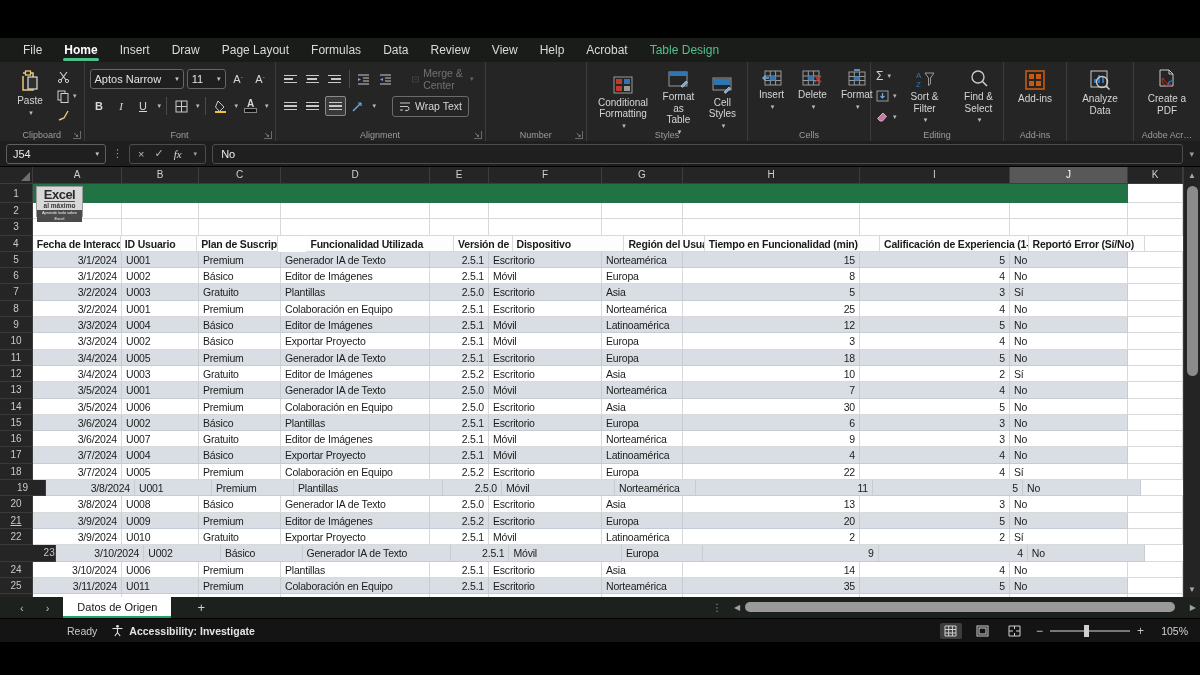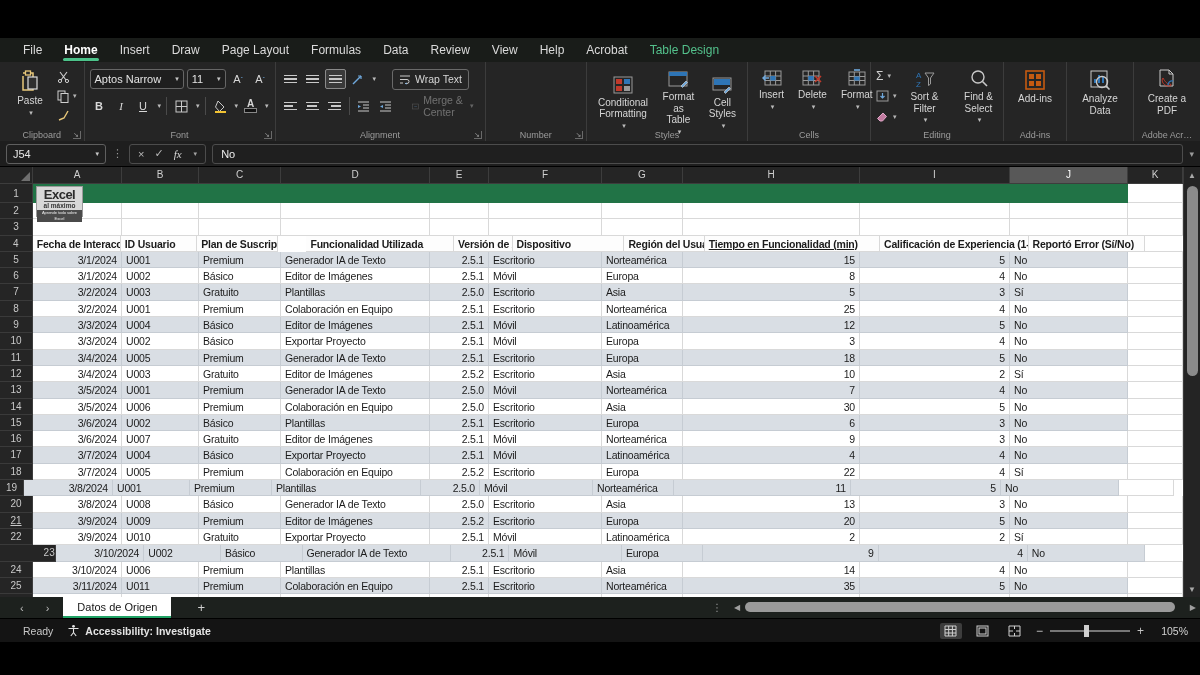--- a/index.html
+++ b/index.html
@@ -98,21 +98,21 @@
   .tab-add{color:#cfcfcf;font-size:13px;padding:0 26px;}
   .hscroll{position:absolute;right:4px;top:3px;width:462px;height:14px;display:flex;align-items:center;gap:3px;}
   .hscroll .harr{color:#9f9f9f;font-size:8px;}
   .hscroll .track{flex:1;height:10px;position:relative;}
   .hscroll .hthumb{position:absolute;left:2px;top:0;height:10px;width:430px;background:#9a9a9a;border-radius:5px;}
   .tab-kebab{position:absolute;right:478px;color:#9a9a9a;font-size:10px;}
 
   
   .statusbar{position:absolute;top:618px;left:0;width:1200px;height:23px;background:#141414;border-top:1px solid #000;
              display:flex;align-items:center;color:#c8c8c8;font-size:10.5px;}
-  .sb-left{display:flex;align-items:center;gap:14px;padding-left:23px;}
+  .sb-left{display:flex;align-items:center;gap:14px;padding-left:23px;margin-left:44px;}
   .sb-acc{display:flex;align-items:center;gap:5px;font-weight:bold;color:#e4e4e4;}
   .sb-right{margin-left:auto;display:flex;align-items:center;gap:10px;padding-right:12px;}
   .viewicon{width:22px;height:16px;display:flex;align-items:center;justify-content:center;border-radius:2px;color:#c4c4c4;}
   .viewicon.active{background:#3d3d3d;}
   .zoomer{display:flex;align-items:center;gap:7px;}
   .ztrack{position:relative;width:80px;height:2px;background:#777;}
   .zthumb{position:absolute;left:34px;top:-5px;width:5px;height:12px;background:#cfcfcf;}
   .zsign{color:#c4c4c4;font-size:12px;}
   .zpct{width:34px;text-align:right;color:#d2d2d2;}
 </style>
@@ -225,20 +225,65 @@
         </div>
       </div>
       <div class="rg-label"><span>Font</span></div>
       <span class="launcher">↘</span>
     </div>
 
     <div class="rgroup" style="width:232px">
       <div class="rcol" style="width:100%">
         <div class="rrow">
           <span class="tbtn">
+              <span class="alines l">
+                <span></span>
+                <span></span>
+                <span></span>
+              </span>
+            </span>
+          <span class="tbtn">
+              <span class="alines c">
+                <span></span>
+                <span></span>
+                <span></span>
+              </span>
+            </span>
+          <span class="tbtn">
+              <span class="alines r">
+                <span></span>
+                <span></span>
+                <span></span>
+              </span>
+            </span>
+          <span class="vsep"></span>
+          <span class="tbtn">
+              <svg class="ric" width="13" height="11" viewBox="0 0 13 11">
+                <path d="M1 1h11M6 4h6M6 7h6M1 10h11" stroke="#c9c9c9"></path>
+                <path d="M4 5.5L1 4v3z" fill="#6fa8dc"></path>
+              </svg>
+            </span>
+          <span class="tbtn">
+              <svg class="ric" width="13" height="11" viewBox="0 0 13 11">
+                <path d="M1 1h11M6 4h6M6 7h6M1 10h11" stroke="#c9c9c9"></path>
+                <path d="M1 5.5L4 4v3z" fill="#6fa8dc"></path>
+              </svg>
+            </span>
+          <span style="width:8px"></span>
+          <span class="boxed disabled" style="border:none">
+              <svg class="ric" width="13" height="11" viewBox="0 0 13 11">
+                <rect x="1" y="1" width="11" height="9" fill="none" stroke="#9a9a9a"></rect>
+                <path d="M4 5.5h5" stroke="#6fa8dc"></path>
+              </svg>
+              <span>Merge &amp; Center</span>
+              <span class="chev">▾</span>
+            </span>
+        </div>
+        <div class="rrow">
+          <span class="tbtn">
               <span class="alines">
                 <span></span>
                 <span></span>
                 <span></span>
               </span>
             </span>
           <span class="tbtn">
               <span class="alines">
                 <span></span>
                 <span></span>
@@ -259,65 +304,20 @@
               </svg>
             </span>
           <span class="chev">▾</span>
           <span style="width:10px"></span>
           <span class="boxed">
               <svg class="ric" width="12" height="11" viewBox="0 0 12 11">
                 <path d="M1 2h10M1 5.5h7a2 2 0 010 4H6M1 9h3" stroke="#c9c9c9" fill="none"></path>
                 <path d="M6 9.5l1.5-1.2v2.4z" fill="#6fa8dc"></path>
               </svg>
               <span>Wrap Text</span>
-            </span>
-        </div>
-        <div class="rrow">
-          <span class="tbtn">
-              <span class="alines l">
-                <span></span>
-                <span></span>
-                <span></span>
-              </span>
-            </span>
-          <span class="tbtn">
-              <span class="alines c">
-                <span></span>
-                <span></span>
-                <span></span>
-              </span>
-            </span>
-          <span class="tbtn">
-              <span class="alines r">
-                <span></span>
-                <span></span>
-                <span></span>
-              </span>
-            </span>
-          <span class="vsep"></span>
-          <span class="tbtn">
-              <svg class="ric" width="13" height="11" viewBox="0 0 13 11">
-                <path d="M1 1h11M6 4h6M6 7h6M1 10h11" stroke="#c9c9c9"></path>
-                <path d="M4 5.5L1 4v3z" fill="#6fa8dc"></path>
-              </svg>
-            </span>
-          <span class="tbtn">
-              <svg class="ric" width="13" height="11" viewBox="0 0 13 11">
-                <path d="M1 1h11M6 4h6M6 7h6M1 10h11" stroke="#c9c9c9"></path>
-                <path d="M1 5.5L4 4v3z" fill="#6fa8dc"></path>
-              </svg>
-            </span>
-          <span style="width:8px"></span>
-          <span class="boxed disabled" style="border:none">
-              <svg class="ric" width="13" height="11" viewBox="0 0 13 11">
-                <rect x="1" y="1" width="11" height="9" fill="none" stroke="#9a9a9a"></rect>
-                <path d="M4 5.5h5" stroke="#6fa8dc"></path>
-              </svg>
-              <span>Merge &amp; Center</span>
-              <span class="chev">▾</span>
             </span>
         </div>
       </div>
       <div class="rg-label"><span>Alignment</span></div>
       <span class="launcher">↘</span>
     </div>
 
     <div class="rgroup" style="width:128px">
       <div class="rg-label"><span>Number</span></div>
       <span class="launcher">↘</span>
@@ -546,21 +546,21 @@
         </div>
         <div class="srow">
           <div class="rownum" style="width: 33px; height: 16.3px; line-height: 16.3px;">4</div>
           <div class="scell hdr" style="width: 89px; height: 16.3px; line-height: 16.3px; text-align: left;">Fecha de Interacción</div>
           <div class="scell hdr" style="width: 77px; height: 16.3px; line-height: 16.3px; text-align: left;">ID Usuario</div>
           <div class="scell hdr" style="width: 82px; height: 16.3px; line-height: 16.3px; text-align: left;">Plan de Suscripción</div>
           <div class="scell hdr" style="width: 149px; height: 16.3px; line-height: 16.3px; text-align: left; margin-left: 28px;">Funcionalidad Utilizada</div>
           <div class="scell hdr" style="width: 59px; height: 16.3px; line-height: 16.3px; text-align: left;">Versión de App</div>
           <div class="scell hdr" style="width: 113px; height: 16.3px; line-height: 16.3px; text-align: left;">Dispositivo</div>
           <div class="scell hdr" style="width: 81px; height: 16.3px; line-height: 16.3px; text-align: left;">Región del Usuario</div>
-          <div class="scell hdr" style="width: 177px; height: 16.3px; line-height: 16.3px; text-align: left; text-decoration: underline;">Tiempo en Funcionalidad (min)</div>
+          <div class="scell hdr" style="width: 177px; height: 16.3px; line-height: 16.3px; text-align: left;">Tiempo en Funcionalidad (min)</div>
           <div class="scell hdr" style="width: 150px; height: 16.3px; line-height: 16.3px; text-align: left;">Calificación de Experiencia (1-5)</div>
           <div class="scell hdr" style="width: 118px; height: 16.3px; line-height: 16.3px; text-align: left;">Reportó Error (Sí/No)</div>
           <div class="scell" style="width: 55px; height: 16.3px; line-height: 16.3px; text-align: left;"></div>
         </div>
         <div class="srow">
           <div class="rownum" style="width: 33px; height: 16.3px; line-height: 16.3px;">5</div>
           <div class="scell band" style="width: 89px; height: 16.3px; line-height: 16.3px; text-align: right;">3/1/2024</div>
           <div class="scell band" style="width: 77px; height: 16.3px; line-height: 16.3px; text-align: left;">U001</div>
           <div class="scell band" style="width: 82px; height: 16.3px; line-height: 16.3px; text-align: left;">Premium</div>
           <div class="scell band" style="width: 149px; height: 16.3px; line-height: 16.3px; text-align: left;">Generador IA de Texto</div>
@@ -748,21 +748,21 @@
           <div class="scell" style="width: 149px; height: 16.3px; line-height: 16.3px; text-align: left;">Colaboración en Equipo</div>
           <div class="scell" style="width: 59px; height: 16.3px; line-height: 16.3px; text-align: right;">2.5.2</div>
           <div class="scell" style="width: 113px; height: 16.3px; line-height: 16.3px; text-align: left;">Escritorio</div>
           <div class="scell" style="width: 81px; height: 16.3px; line-height: 16.3px; text-align: left;">Europa</div>
           <div class="scell" style="width: 177px; height: 16.3px; line-height: 16.3px; text-align: right;">22</div>
           <div class="scell" style="width: 150px; height: 16.3px; line-height: 16.3px; text-align: right;">4</div>
           <div class="scell" style="width: 118px; height: 16.3px; line-height: 16.3px; text-align: left;">Sí</div>
           <div class="scell" style="width: 55px; height: 16.3px; line-height: 16.3px; text-align: left;"></div>
         </div>
         <div class="srow">
-          <div class="rownum" style="width: 24px; height: 16.3px; line-height: 16.3px;">19</div>
+          <div class="rownum" style="width: 46px; height: 16.3px; line-height: 16.3px;">19</div>
           <div class="scell band" style="width: 89px; height: 16.3px; line-height: 16.3px; text-align: right;">3/8/2024</div>
           <div class="scell band" style="width: 77px; height: 16.3px; line-height: 16.3px; text-align: left;">U001</div>
           <div class="scell band" style="width: 82px; height: 16.3px; line-height: 16.3px; text-align: left;">Premium</div>
           <div class="scell band" style="width: 149px; height: 16.3px; line-height: 16.3px; text-align: left;">Plantillas</div>
           <div class="scell band" style="width: 59px; height: 16.3px; line-height: 16.3px; text-align: right;">2.5.0</div>
           <div class="scell band" style="width: 113px; height: 16.3px; line-height: 16.3px; text-align: left;">Móvil</div>
           <div class="scell band" style="width: 81px; height: 16.3px; line-height: 16.3px; text-align: left;">Norteamérica</div>
           <div class="scell band" style="width: 177px; height: 16.3px; line-height: 16.3px; text-align: right;">11</div>
           <div class="scell band" style="width: 150px; height: 16.3px; line-height: 16.3px; text-align: right;">5</div>
           <div class="scell band" style="width: 118px; height: 16.3px; line-height: 16.3px; text-align: left;">No</div>

